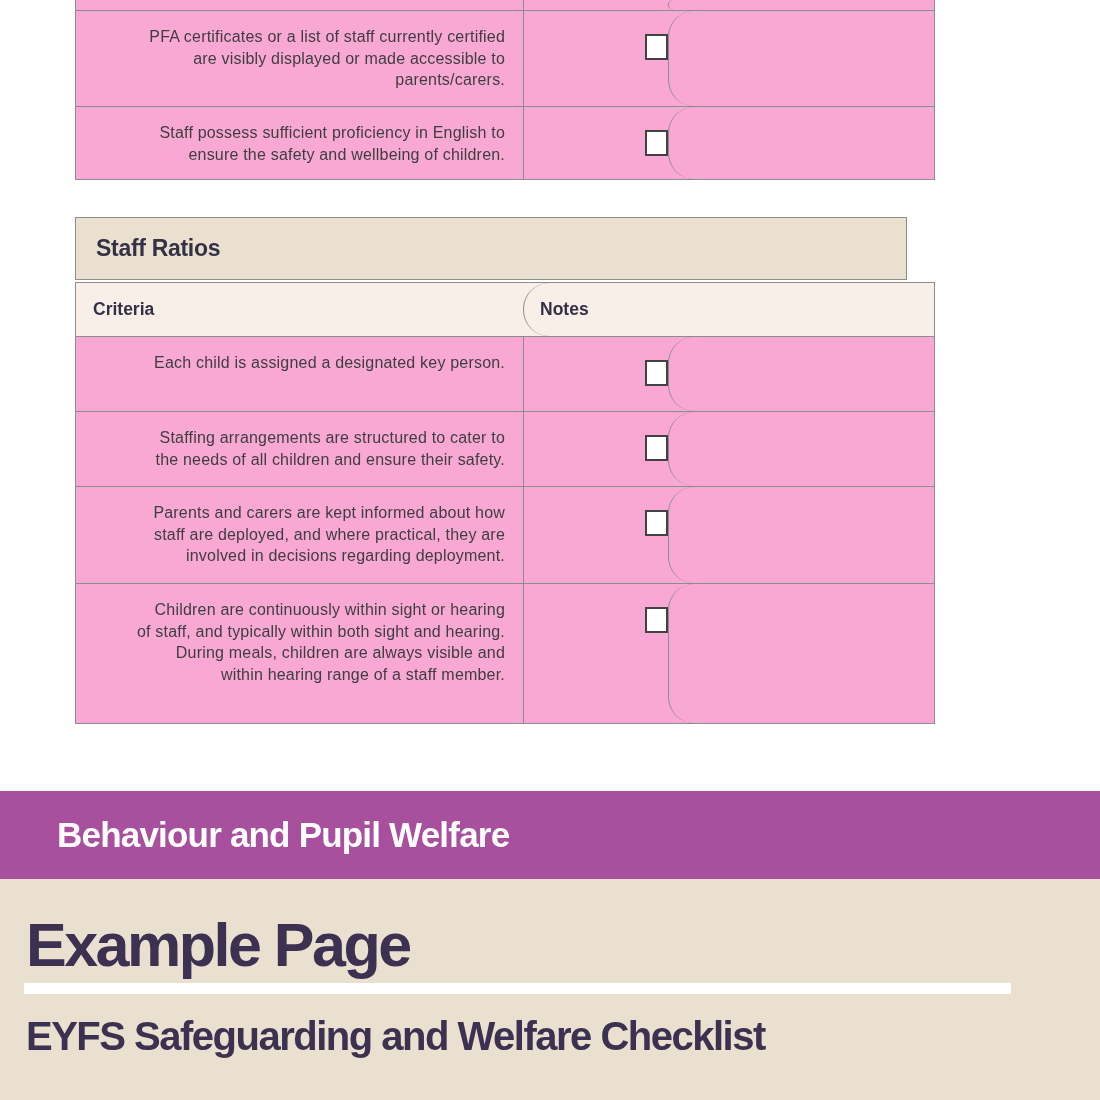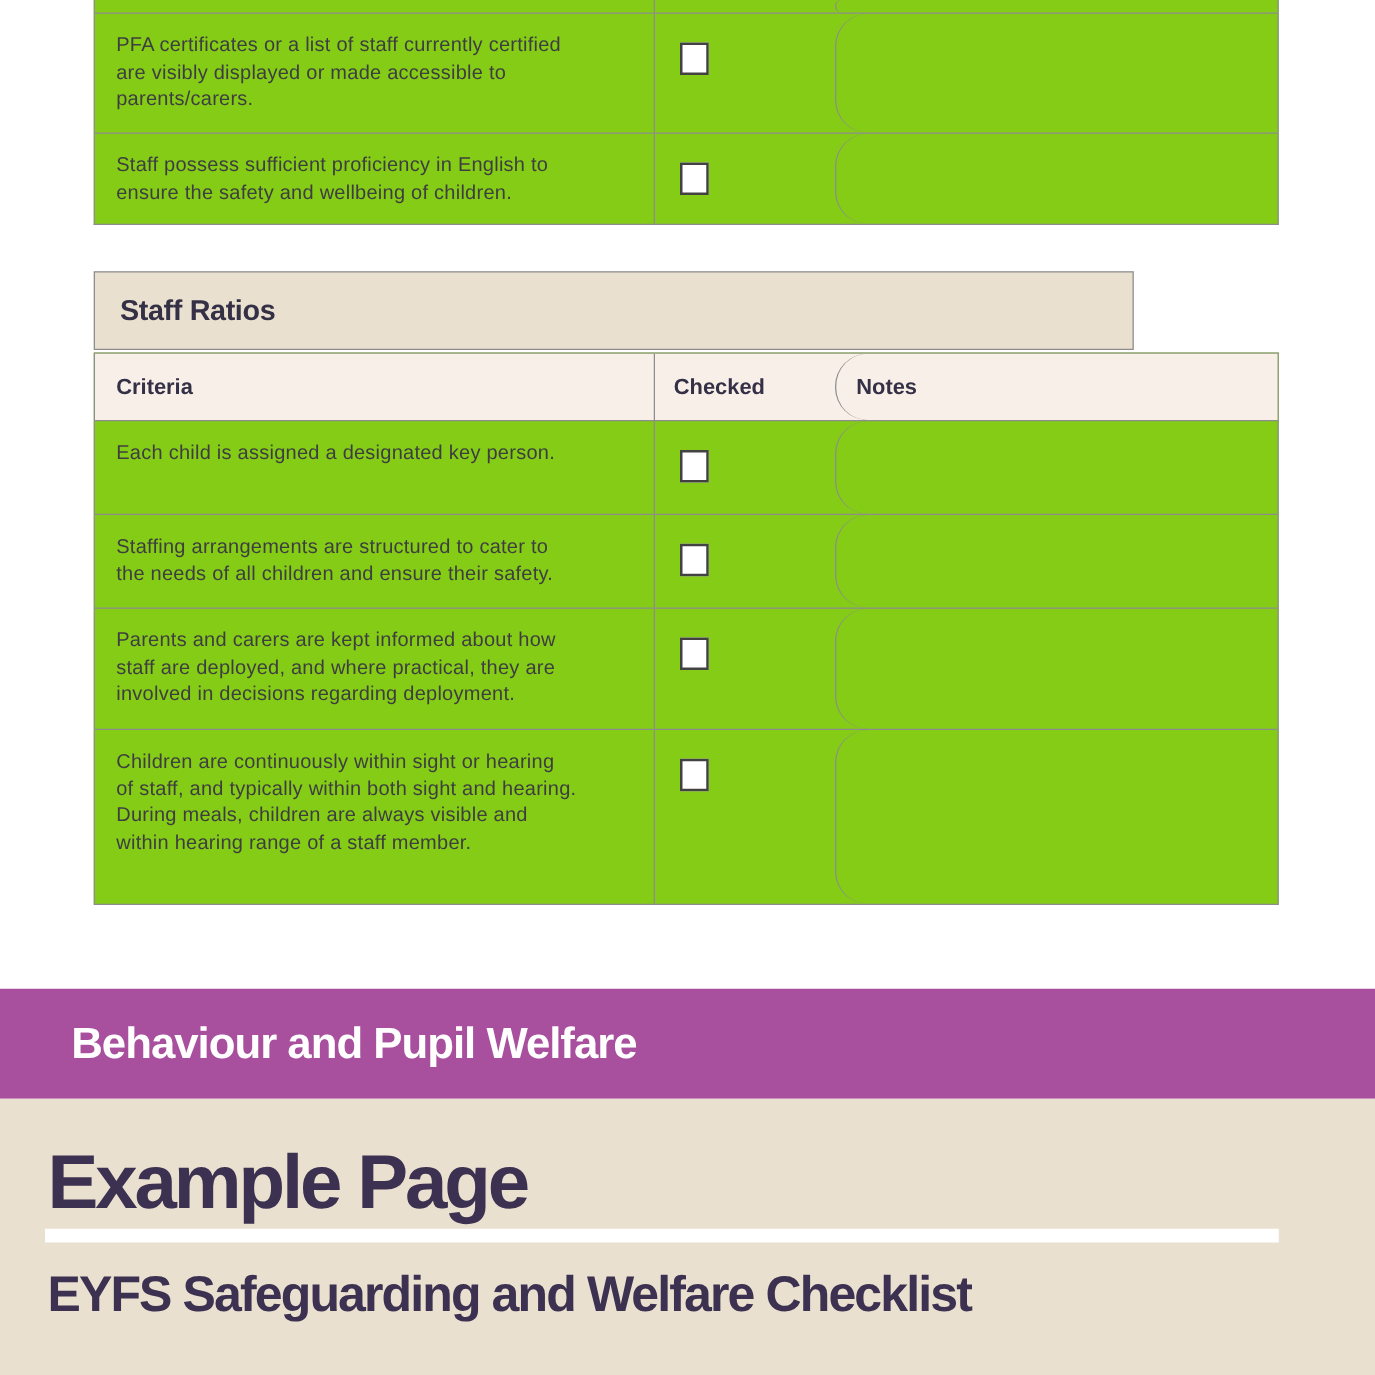--- a/index.html
+++ b/index.html
@@ -13,23 +13,24 @@
   .page { position:absolute; inset:0; width:1100px; height:1100px; background:var(--page_bg,#fff); }
 
   
   .doc {
     position:absolute; top:0; left:0; width:1100px; height:791px;
     background:var(--page_bg,#fff); overflow:hidden;
   }
   .tbl-wrap { margin-left:75px; width:948px; }
 
   .table {
-    width:948px;
+    width:860px;
     border:1px solid var(--border,#8d8d8d);
-    background:#84cc16;
+    background:#f9a8d4;
+    text-align:right;
   }
   .table.cut-top { border-top:none; }
   .tr { display:flex; align-items:stretch; }
   .tr + .tr { border-top:1px solid var(--border,#8d8d8d); }
   .td { display:block; }
   .c1 { width:447px; padding:15px 18px 0 17px; }
   .c2 { width:145px; border-left:1px solid var(--border,#8d8d8d); padding:23px 0 0 20px; }
   .c3 { flex:1; border-left:1px solid var(--border,#8d8d8d);border-radius:26px; }
 
   .criteria-text {
@@ -79,21 +80,21 @@
     display:flex; align-items:center; padding-left:57px;
   }
   .banner-label {
     color:#ffffff; font-size:35px; font-weight:600; letter-spacing:-0.8px;
   }
 
   
   .footer {
     position:absolute; top:879px; left:0; width:1100px; height:221px;
     background:var(--beige,#eae0cf);
-    padding-left:36px;
+    padding-left:24px;
   }
   .footer-title {
     margin-top:34px; margin-left:2px;
     font-size:61px; line-height:1.05; font-weight:700; letter-spacing:-2.5px;
     color:var(--heading_purple,#3c3150);
   }
   .footer-underline {
     width:987px; height:11px; background:var(--underline,#ffffff); margin-top:6px;
   }
   .footer-subtitle {
@@ -140,23 +141,20 @@
       </div>
 
       <div class="section">
         <div class="section-title">Staff Ratios</div>
 
         <div class="table">
           <div class="tr head">
             <div class="td c1">
               <span class="th-label">Criteria</span>
             </div>
-            <div class="td c2">
-              <span class="th-label">Checked</span>
-            </div>
             <div class="td c3">
               <span class="th-label">Notes</span>
             </div>
           </div>
 
           <div class="tr h-r1">
             <div class="td c1">
               <span class="criteria-text">Each child is assigned a designated key person.</span>
             </div>
             <div class="td c2">

